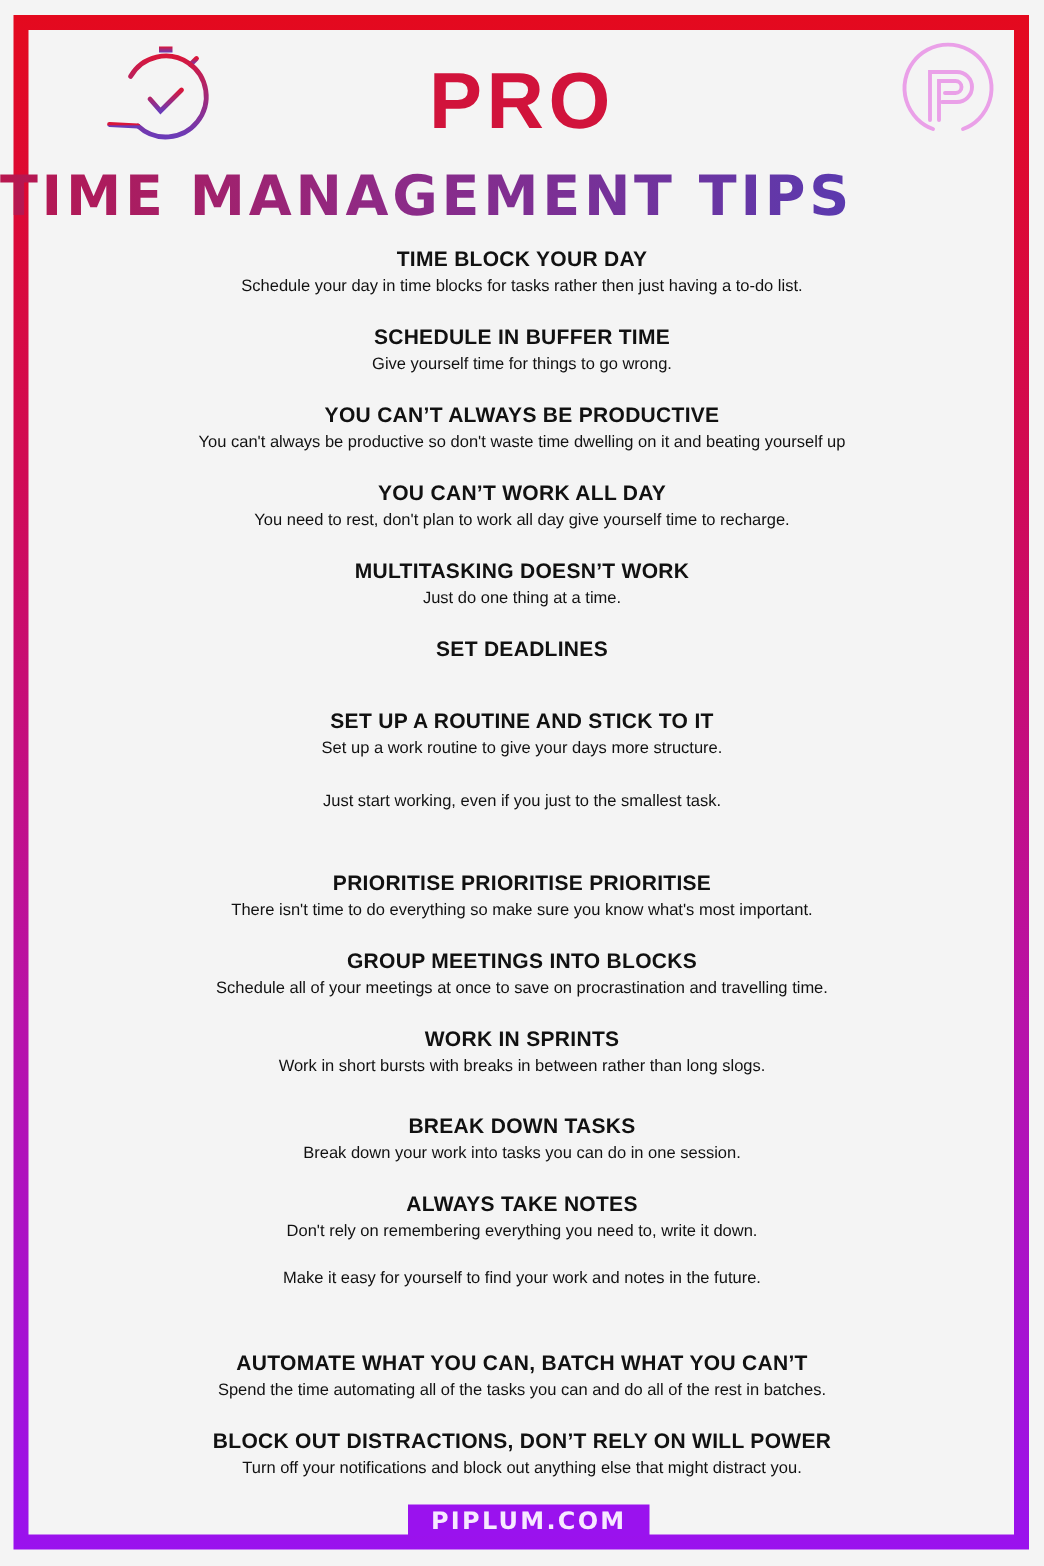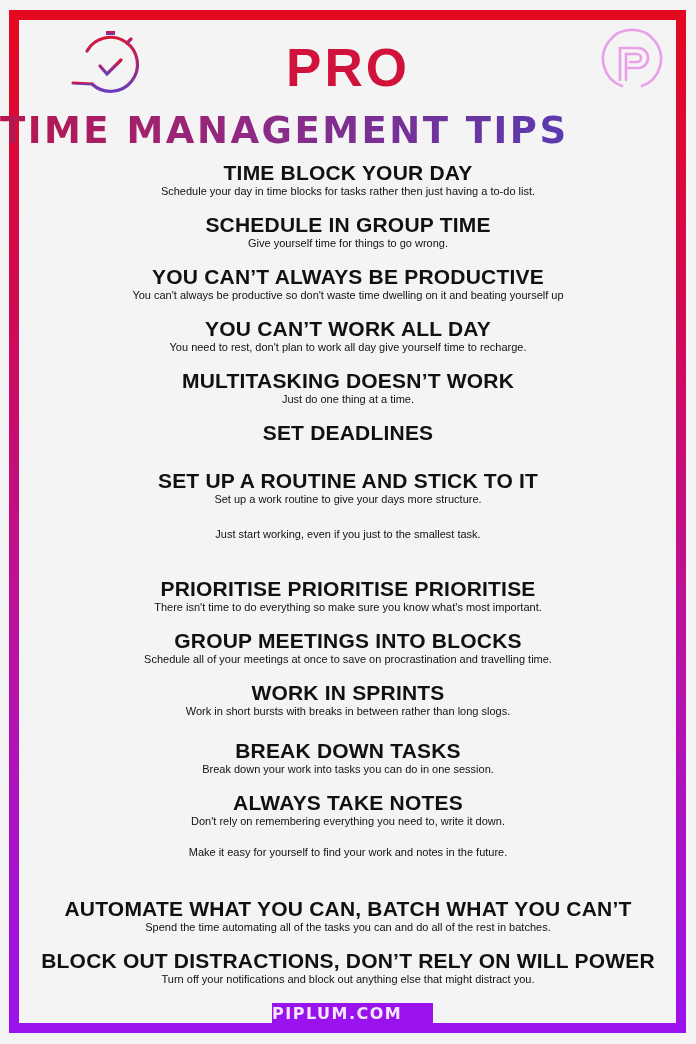--- a/index.html
+++ b/index.html
@@ -64,36 +64,37 @@
     left: 0; right: 0; top: 162px;
   }
   .tip {
     position: absolute;
     left: 0; right: 0;
     text-align: center;
     color: #111;
   }
   .tip-title {
     font-weight: bold;
-    font-size: 21px;
+    font-size: 14px;
     line-height: 21px;
     letter-spacing: 0.2px;
     margin: 0;
   }
   .tip-desc {
     font-size: 11px;
     line-height: 16px;
     margin: 0;
   }
   .footer-badge {
     position: absolute;
     left: 272px; top: 1003px;
     width: 161px; height: 21px;
     background: #9a12ee;
     color: #f7e8ff;
+    text-align: center;
     font-family: "DejaVu Sans", sans-serif;
     font-weight: bold;
     font-size: 16px;
     line-height: 22px;
     letter-spacing: 1.5px;
   }
 </style>
 </head>
 <body>
 
@@ -132,21 +133,21 @@
 
 <h1 class="pro-title">PRO</h1>
 <h2 class="subtitle"><span>TIME MANAGEMENT TIPS</span></h2>
 
 <div class="tips">
   <div class="tip" style="top:0px">
     <p class="tip-title">TIME BLOCK YOUR DAY</p>
     <p class="tip-desc">Schedule your day in time blocks for tasks rather then just having a to-do list.</p>
   </div>
   <div class="tip" style="top:52px">
-    <p class="tip-title">SCHEDULE IN GROUP TIME</p>
+    <p class="tip-title">SCHEDULE IN BUFFER TIME</p>
     <p class="tip-desc">Give yourself time for things to go wrong.</p>
   </div>
   <div class="tip" style="top:104px">
     <p class="tip-title">YOU CAN’T ALWAYS BE PRODUCTIVE</p>
     <p class="tip-desc">You can't always be productive so don't waste time dwelling on it and beating yourself up</p>
   </div>
   <div class="tip" style="top:156px">
     <p class="tip-title">YOU CAN’T WORK ALL DAY</p>
     <p class="tip-desc">You need to rest, don't plan to work all day give yourself time to recharge.</p>
   </div>

